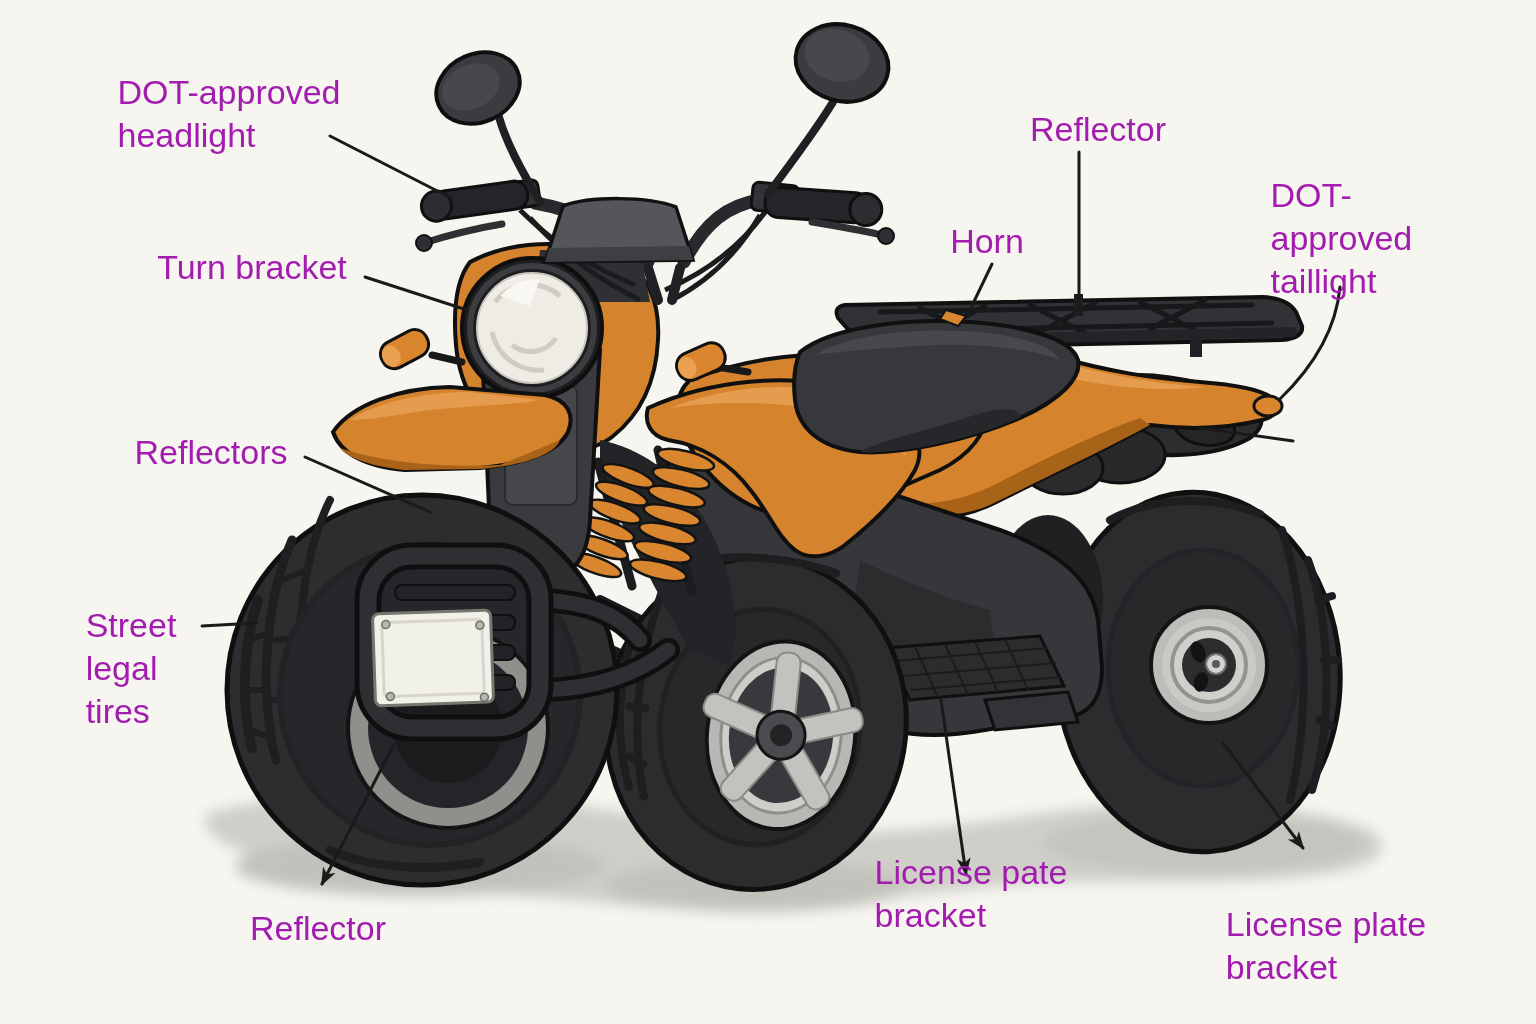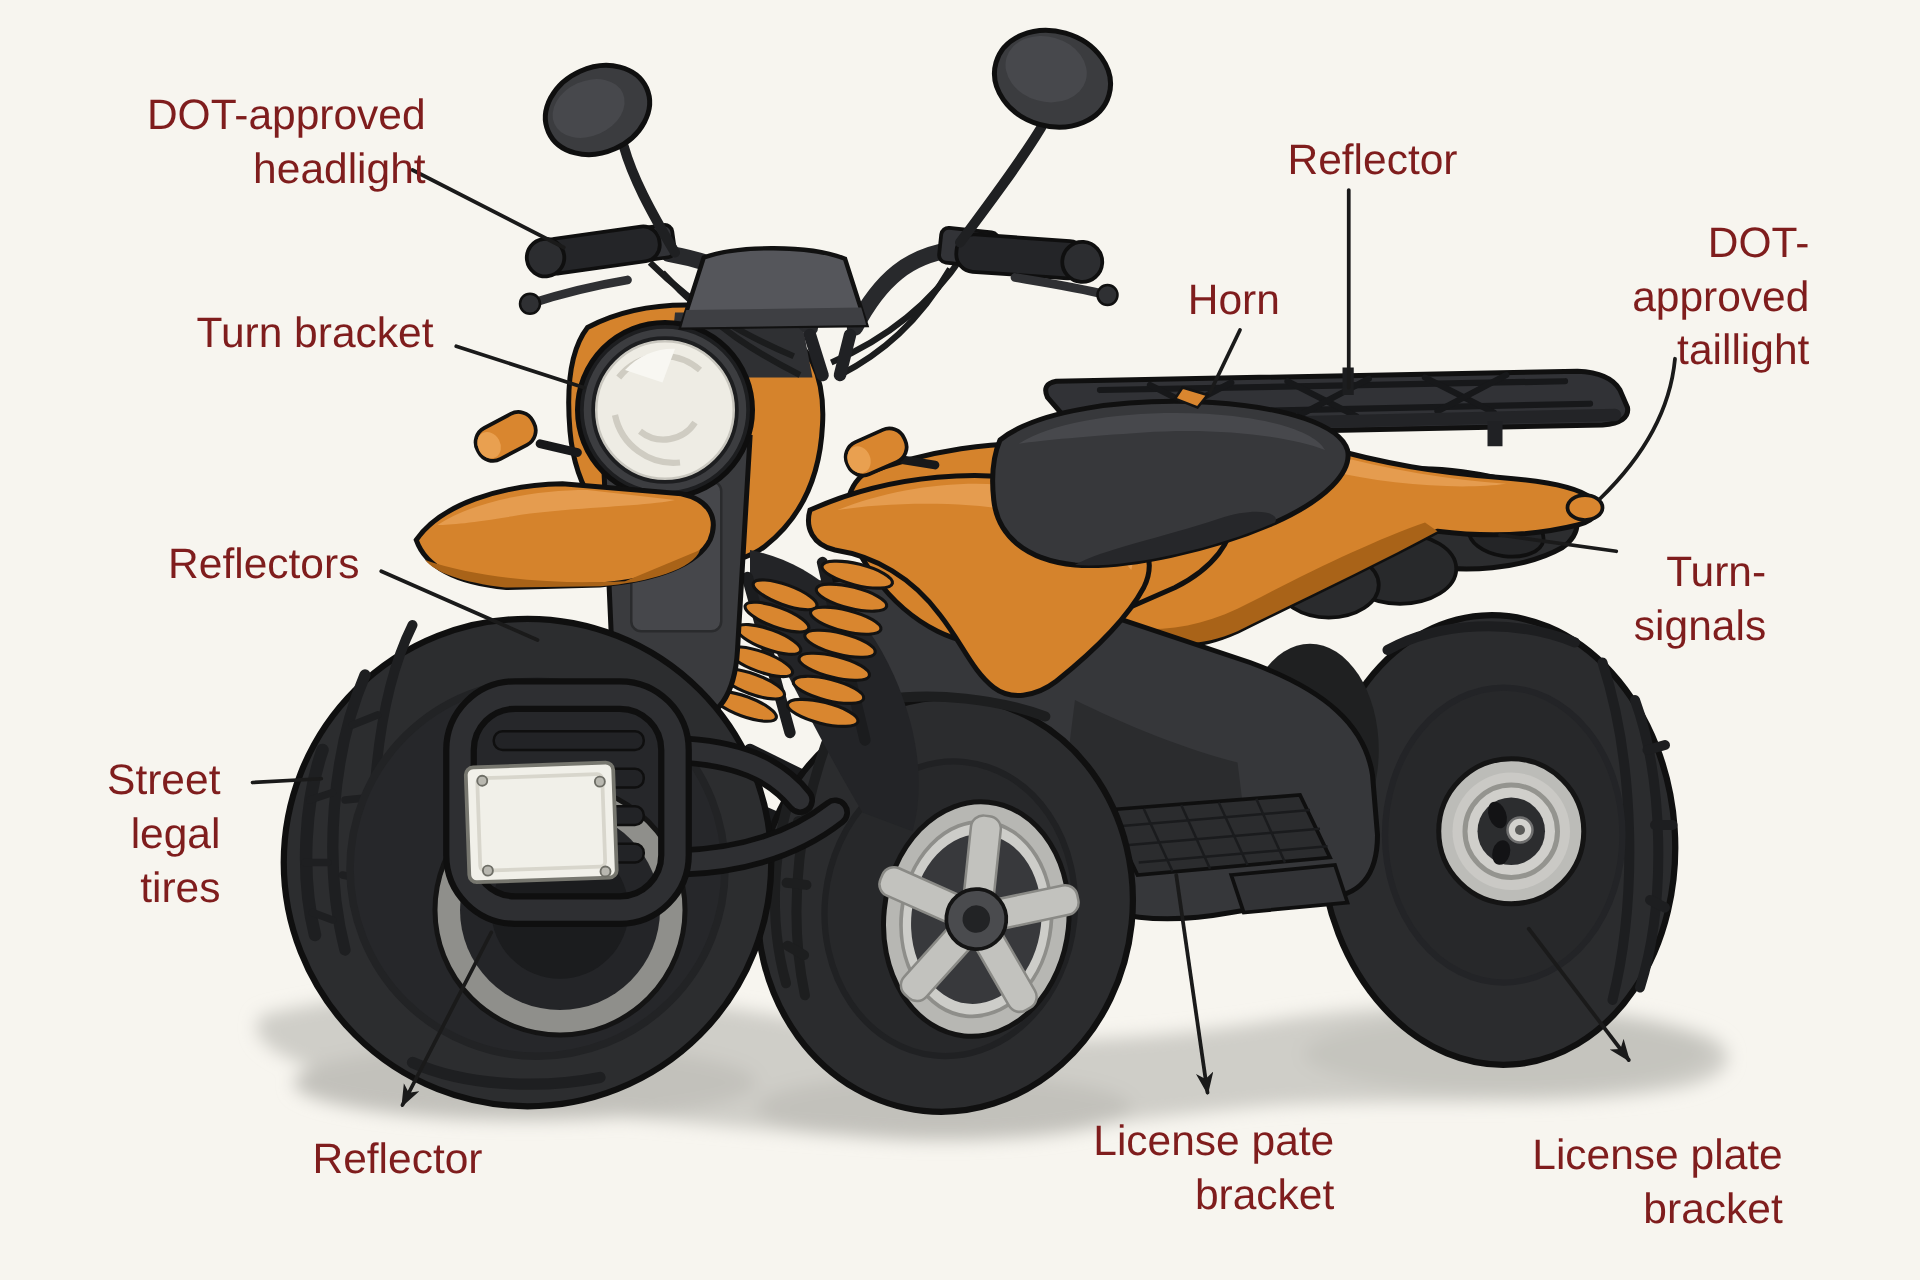--- a/index.html
+++ b/index.html
@@ -1,21 +1,21 @@
 <!DOCTYPE html>
 <html><head>
 <meta charset="utf-8">
 <style>
   html,body{margin:0;padding:0;background:#f7f5ef;}
   .stage{position:relative;width:1536px;height:1024px;background:#f7f5ef;overflow:hidden;
          font-family:"Liberation Sans",sans-serif;}
   .art{position:absolute;left:0;top:0;width:100%;height:100%;}
   .lbl{position:absolute;transform:translate(-50%,-50%);
-       font:400 34px/43px "Liberation Sans",sans-serif;color:#7f1d1d;
-       text-align:right;white-space:pre-line;z-index:5;}
+       font:400 34px/43px "Liberation Sans",sans-serif;color:#a21caf;
+       text-align:left;white-space:pre-line;z-index:5;}
 </style>
 </head>
 <body>
 
 <div class="stage">
 
   <svg class="art" viewBox="0 0 1536 1024">
     <defs>
       <filter id="soft" x="-20%" y="-20%" width="140%" height="140%">
         <feGaussianBlur stdDeviation="7"></feGaussianBlur>
@@ -333,19 +333,17 @@
   <div class="lbl" style="left:252px;top:267px">Turn bracket</div>
   <div class="lbl" style="left:211px;top:452px">Reflectors</div>
   <div class="lbl" style="left:131px;top:668px">Street
 legal
 tires</div>
   <div class="lbl" style="left:318px;top:928px">Reflector</div>
   <div class="lbl" style="left:1098px;top:129px">Reflector</div>
   <div class="lbl" style="left:987px;top:241px">Horn</div>
   <div class="lbl" style="left:1359px;top:238px">DOT-approved
 taillight</div>
-  <div class="lbl" style="left:1360px;top:480px">Turn-
-signals</div>
-  <div class="lbl" style="left:971px;top:935px">License pate
+  <div class="lbl" style="left:971px;top:894px">License pate
 bracket</div>
   <div class="lbl" style="left:1326px;top:946px">License plate
 bracket</div>
 </div>
 
 </body></html>

